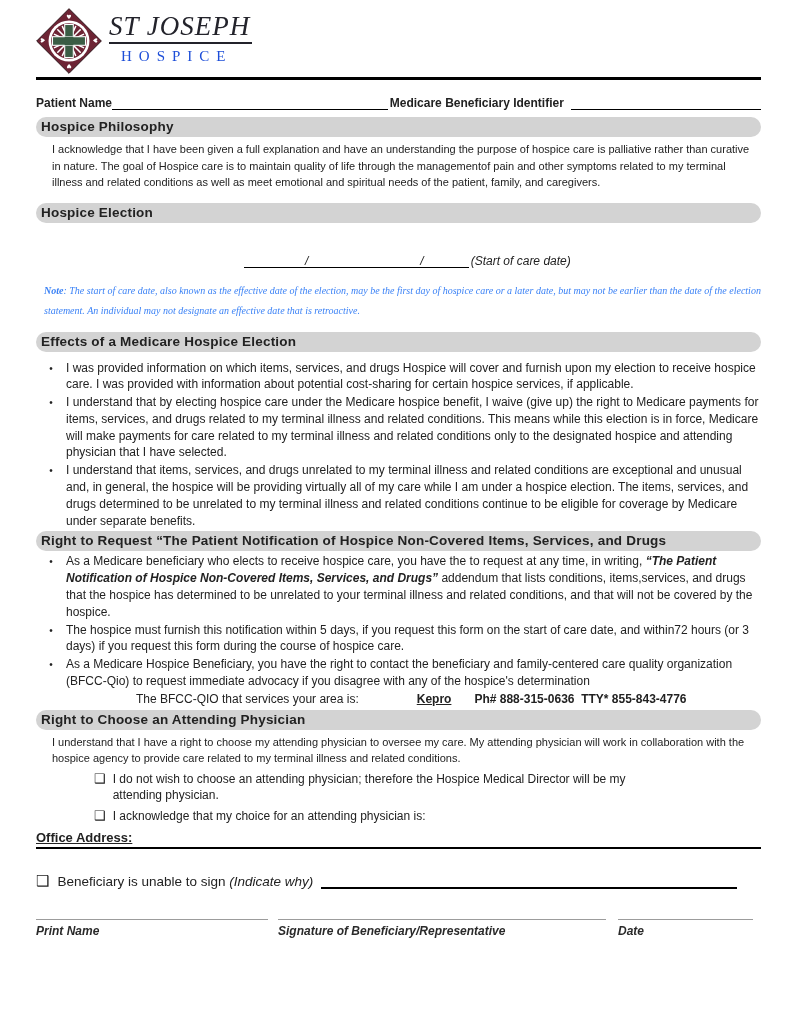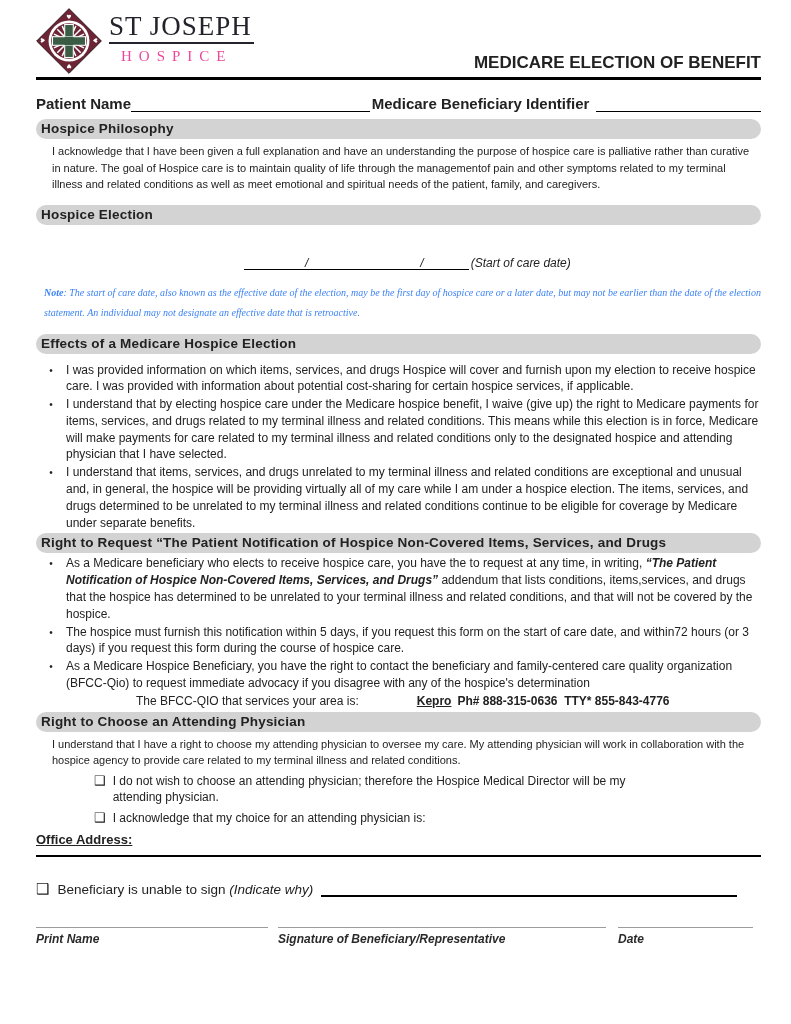--- a/index.html
+++ b/index.html
@@ -9,27 +9,27 @@
     font-family:"Liberation Sans", sans-serif; color:#222;
     padding:8px 30px 0 36px; position:relative; overflow:hidden;
   }
   
   .header { display:flex; justify-content:space-between; align-items:flex-end;
             border-bottom:3px solid #000; padding-bottom:3px; }
   .brand { display:flex; align-items:center; gap:7px; }
   .brand-text { padding-bottom:4px; }
   .brand-line1 { font-family:"Liberation Serif", serif; font-size:27px; line-height:1;
                  color:#23232b; border-bottom:2px solid #23232b; padding:0 2px 2px 0;
-                 letter-spacing:1px; display:inline-block; }
-  .brand-line2 { font-family:"Liberation Serif", serif; font-size:15px; color:#ec4899;
+                 letter-spacing:1px; display:inline-block;font-style:italic; }
+  .brand-line2 { font-family:"Liberation Serif", serif; font-size:15px; color:#1d4ed8;
                  letter-spacing:7px; margin-top:4px; padding-left:12px; }
   .doc-title { font-size:17px; font-weight:bold; margin-bottom:1px; }
   
   .patient-row { display:flex; align-items:flex-end; margin-top:15px;
-                 font-size:15px; font-weight:bold; }
+                 font-size:12px; font-weight:bold; }
   .fill-line { border-bottom:1.5px solid #000; height:15px; }
   .pn-line { flex:1.45; }
   .mbi-label { margin-left:2px; }
   .mbi-line { flex:1; margin-left:7px; }
   
   .section-bar { background:#d3d3d3; font-weight:bold; font-size:13.5px;
                  padding:2px 5px 3px; letter-spacing:.2px;border-radius:10px; }
   .mt7 { margin-top:7px; } .mt2 { margin-top:2px; }
   
   .body-text { font-size:11px; line-height:16.5px; margin:4px 2px 0 16px; }
@@ -47,32 +47,32 @@
           line-height:20px; margin:13px 0 0 8px; color:#3b82f6; }
   .note b { margin-right:0; }
   
   .bullet-list { margin-top:8px; }
   .bullet-item { display:flex; font-size:12px; line-height:16.8px; margin-bottom:1px; }
   .bullet-dot { width:30px; flex:none; text-align:center; font-size:10px; line-height:17px; }
   .bullet-text { flex:1; padding-right:2px; }
   .bi { font-weight:bold; font-style:italic; }
   
   .qio-row { display:flex; font-size:12px; margin:2px 0 4px 100px; align-items:flex-end; }
-  .qio-name { font-weight:bold; text-decoration:underline; margin-left:58px; padding-right:6px; }
+  .qio-name { font-weight:bold; text-decoration:underline; margin-left:58px; padding-right:23px; }
   .qio-phone { font-weight:bold; white-space:pre-wrap; }
   
   .check-row { display:flex; margin:4px 0 0 58px; font-size:12px; line-height:16.5px; }
   .checkbox { flex:none; margin-right:7px; font-size:13px; line-height:16px; }
   
   .physician-row { display:flex; align-items:flex-end; font-size:13px; font-weight:bold;
                    margin-top:16px; }
   .phys-line { flex:1; margin:0 6px; }
   .npi-line { width:238px; margin-left:8px; }
   .address-row { display:flex; align-items:flex-end; font-size:13px; font-weight:bold;
-                 margin-top:6px; border-bottom:2px solid #000; padding-bottom:8px; }
+                 margin-top:6px; border-bottom:2px solid #000; padding-bottom:2px; }
   .addr-label { text-decoration:underline; }
   
   .unable-row { display:flex; align-items:flex-end; font-size:13.5px; margin-top:24px; }
   .unable-row .checkbox { font-size:15px; margin-right:8px; }
   .unable-line { flex:1; margin-left:8px; margin-right:24px; border-bottom:2px solid #000; }
   
   .sig-row { display:flex; margin-top:30px; }
   .sig-col { font-size:12px; font-weight:bold; font-style:italic; color:#2a2a2a; }
   .sig-rule { border-top:1.5px solid #9c9c9c; height:5px; }
   .sc1 { width:232px; } .sc2 { width:328px; margin-left:10px; }
@@ -109,21 +109,20 @@
           <text x="50" y="95" transform="rotate(180 50 90)">♥</text>
           <text x="12" y="53" transform="rotate(270 11 50)">♥</text>
           <text x="88" y="53" transform="rotate(90 89 50)">♥</text>
         </g>
       </svg>
       <div class="brand-text">
         <div><span class="brand-line1">ST JOSEPH</span></div>
         <div class="brand-line2">HOSPICE</div>
       </div>
     </div>
-    <div class="doc-title">MEDICARE ELECTION OF BENEFIT</div>
   </div>
 
   <div class="patient-row">
     <span>Patient Name</span>
     <span class="fill-line pn-line"></span>
     <span class="mbi-label">Medicare Beneficiary Identifier</span>
     <span class="fill-line mbi-line"></span>
   </div>
 
   <div class="section-bar mt7">Hospice Philosophy</div>

